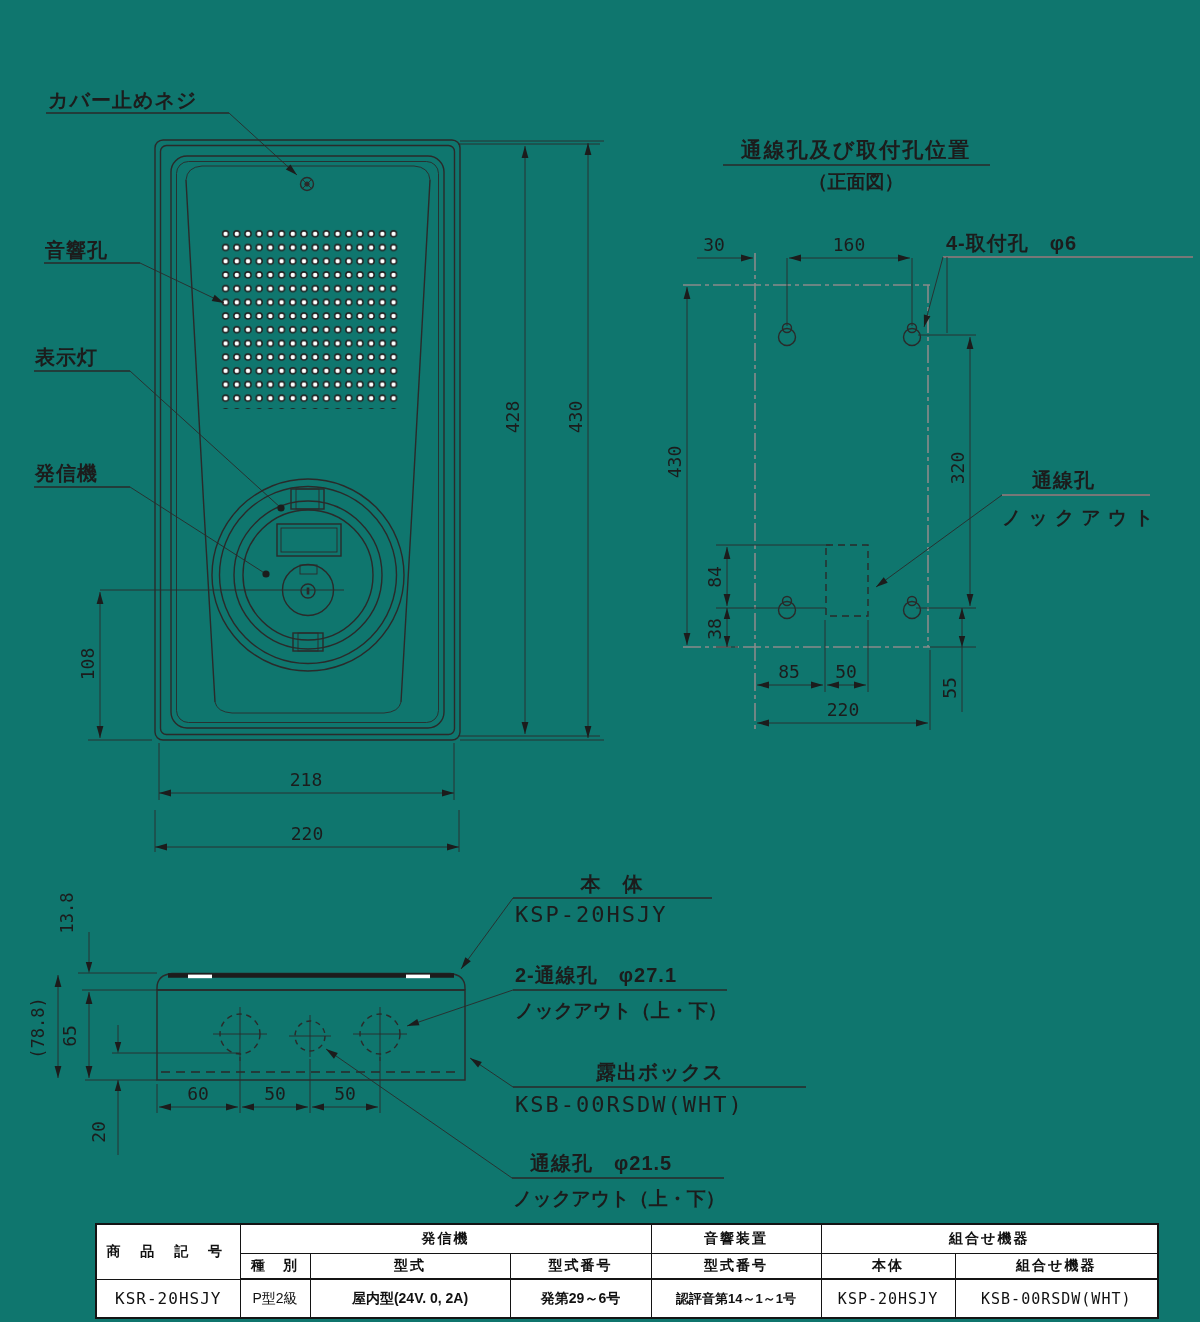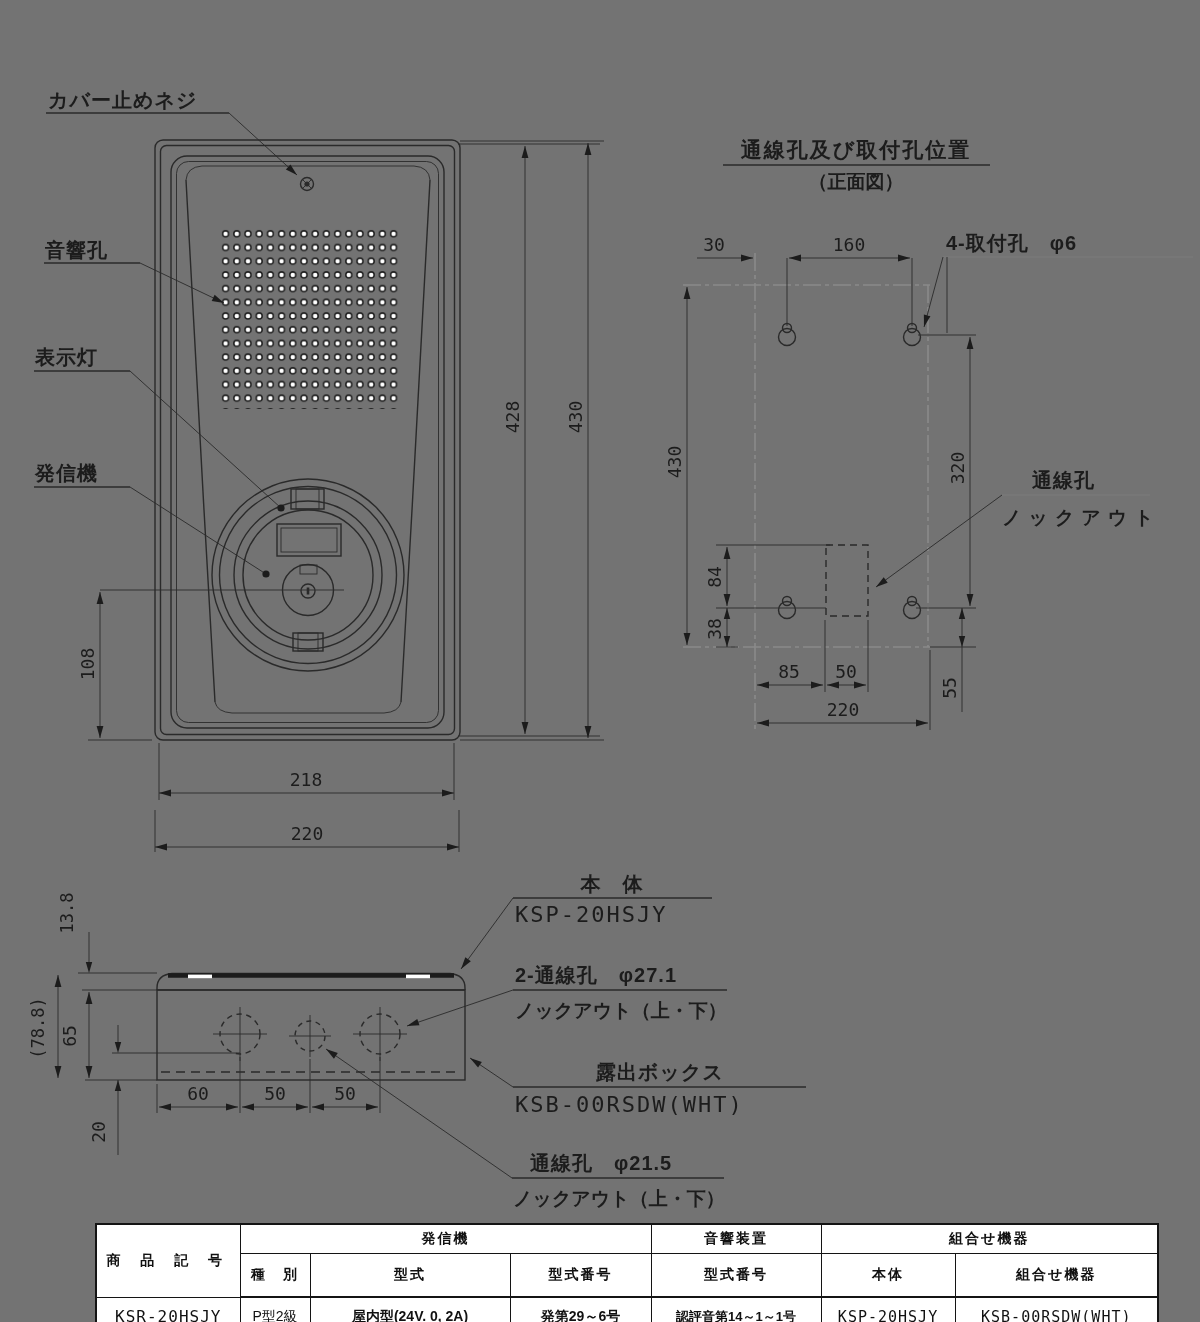--- a/index.html
+++ b/index.html
@@ -1,16 +1,16 @@
 <!DOCTYPE html>
 <html><head>
 <meta charset="utf-8">
 <style>
   html,body{margin:0;padding:0;background:#fff;}
-  .page{position:relative;width:1200px;height:1322px;background:#737373;overflow:hidden;
+  .page{position:relative;width:1200px;height:1322px;background:#0f766e;overflow:hidden;
         font-family:"Liberation Sans","DejaVu Sans",sans-serif;}
   svg{position:absolute;left:0;top:0;}
   svg text{fill:#1c1c1c;}
   .jp{font-size:20px;font-weight:600;letter-spacing:1px;}
   .jps{font-size:19px;font-weight:600;}
   .dim{font-family:"DejaVu Sans Mono",monospace;font-size:18px;font-weight:500;}
   .dimS{font-family:"DejaVu Sans Mono",monospace;font-size:17px;font-weight:500;}
   .model{font-family:"DejaVu Sans Mono",monospace;font-size:22px;font-weight:500;letter-spacing:2px;}
   .ttl{font-size:21px;font-weight:700;letter-spacing:2px;}
   .ln{stroke:#2a2a2a;stroke-width:1.4;fill:none;}
@@ -333,21 +333,21 @@
         <col style="width:134px">
         <col style="width:203px">
   </colgroup>
   <tbody>
         <tr style="height:29px">
     <th rowspan="2" class="wide">商 品 記 号</th>
     <th colspan="3">発信機</th>
     <th>音響装置</th>
     <th colspan="2">組合せ機器</th>
   </tr>
-  <tr style="height:44px" class="hdr2">
+  <tr style="height:26px" class="hdr2">
     <th>種　別</th>
     <th>型式</th>
     <th>型式番号</th>
     <th>型式番号</th>
     <th>本体</th>
     <th>組合せ機器</th>
   </tr>
   <tr style="height:39px">
     <td class="mono">KSR-20HSJY</td>
     <td style="font-weight:400">P型2級</td>

